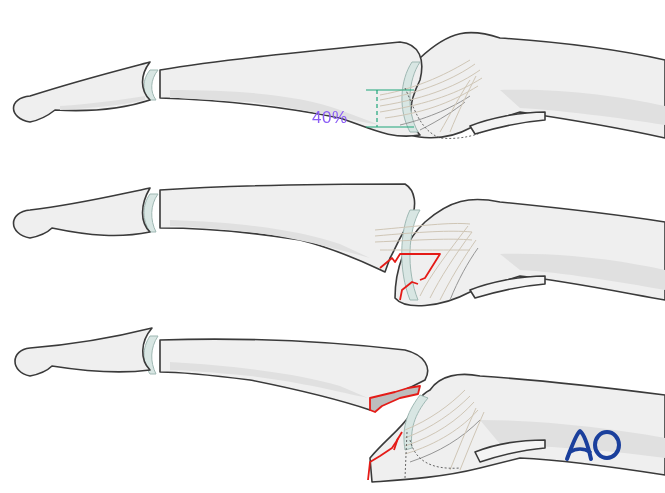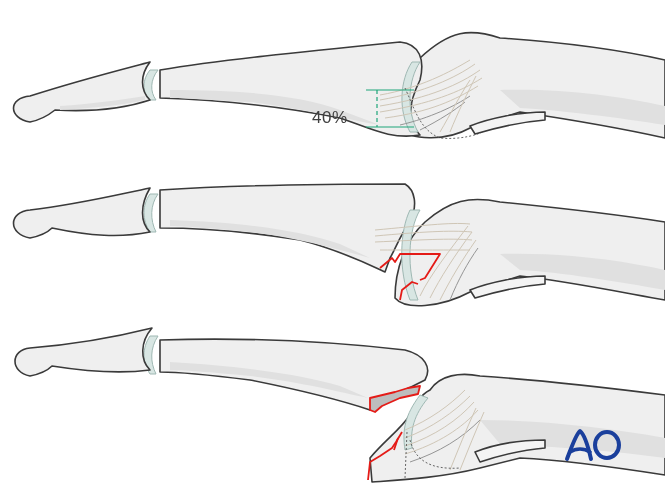--- a/index.html
+++ b/index.html
@@ -8,21 +8,21 @@
   .bone { fill: #efefef; stroke: #3a3a3a; stroke-width: 1.6; stroke-linejoin: round; }
   .shade { fill: #e0e0e0; stroke: none; }
   .cart { fill: #d8e6e3; stroke: #9fb8b3; stroke-width: 1; }
   .lig { fill: none; stroke: #cfc6b6; stroke-width: 1; }
   .ligd { fill: none; stroke: #8a8a8a; stroke-width: 0.9; }
   .dash { fill: none; stroke: #555; stroke-width: 0.9; stroke-dasharray: 2 2; }
   .frac { fill: none; stroke: #e41b17; stroke-width: 1.8; stroke-linejoin: round; }
   .fracfill { fill: #bdbdbd; stroke: #e41b17; stroke-width: 1.8; stroke-linejoin: round; }
   .meas { fill: none; stroke: #1fa67a; stroke-width: 1.2; }
   .measd { fill: none; stroke: #1fa67a; stroke-width: 1.2; stroke-dasharray: 4 3; }
-  .pct { position: absolute; left: 312px; top: 108px; color: #404040; font-size: 17px; letter-spacing: 0.5px; text-align: center; }
+  .pct { position: absolute; left: 312px; top: 108px; color: #8b5cf6; font-size: 17px; letter-spacing: 0.5px; text-align: center; }
   .logo { position: absolute; left: 564px; top: 428px; width: 58px; height: 34px; }
 </style>
 </head>
 <body>
 
 <svg width="665" height="493" viewBox="0 0 665 493">
 
   <g>
 
     <path class="bone" d="M420,58 C450,30 470,28 500,38 C560,42 620,50 665,60 L665,138 C620,128 560,118 520,112 L470,128 C445,142 410,140 400,128 C395,110 400,80 420,58 Z"></path>

